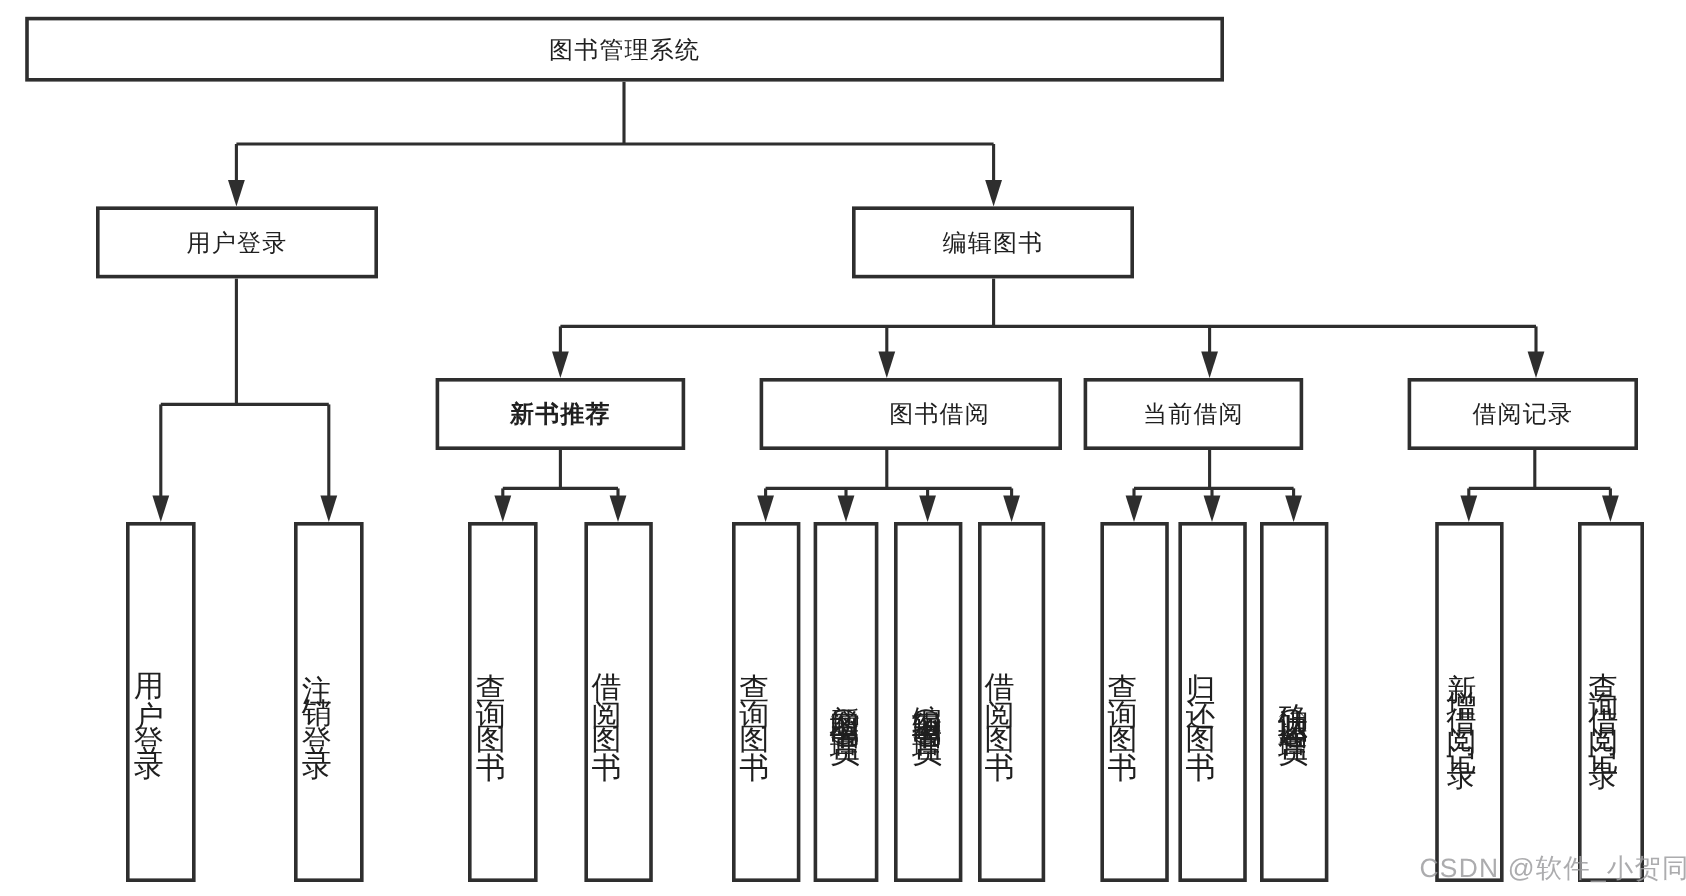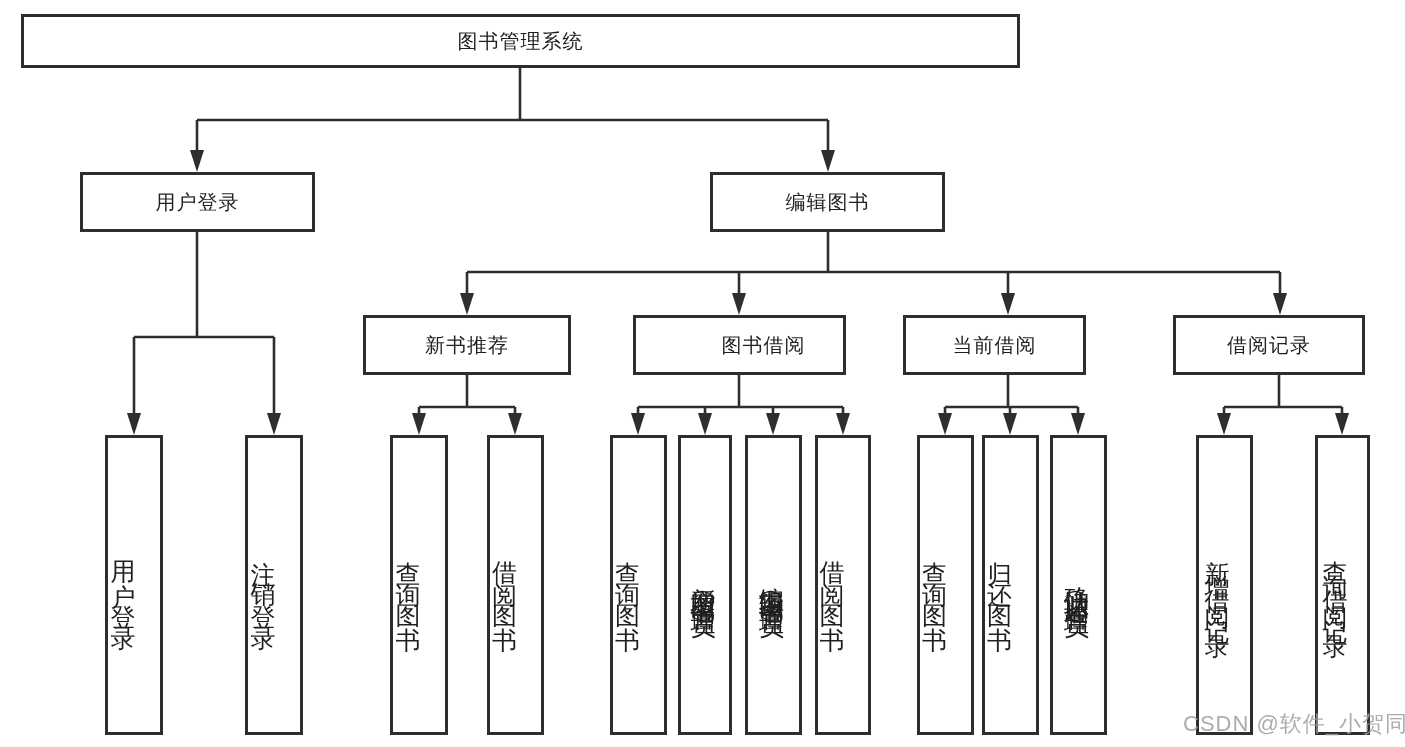--- a/index.html
+++ b/index.html
@@ -127,24 +127,24 @@
     <span>图书管理系统</span>
   </div>
 
   <div class="node l2-node h-node" style="left:80px;">
     <span>用户登录</span>
   </div>
   <div class="node l2-node h-node" style="left:710px;">
     <span>编辑图书</span>
   </div>
 
-  <div class="node l3-node h-node" style="left:363px; width:208px;">
+  <div class="node l3-node h-node" style="left:363px; width:208px;font-weight:bold;">
     <span>新书推荐</span>
   </div>
-  <div class="node l3-node h-node" style="left:633px; width:213px;padding-left:48px;">
+  <div class="node l3-node h-node" style="left:633px; width:252px;padding-left:48px;">
     <span>图书借阅</span>
   </div>
   <div class="node l3-node h-node" style="left:903px; width:183px;">
     <span>当前借阅</span>
   </div>
   <div class="node l3-node h-node" style="left:1173px; width:192px;">
     <span>借阅记录</span>
   </div>
 
   <div class="node leaf chars4" style="left:105px;">

